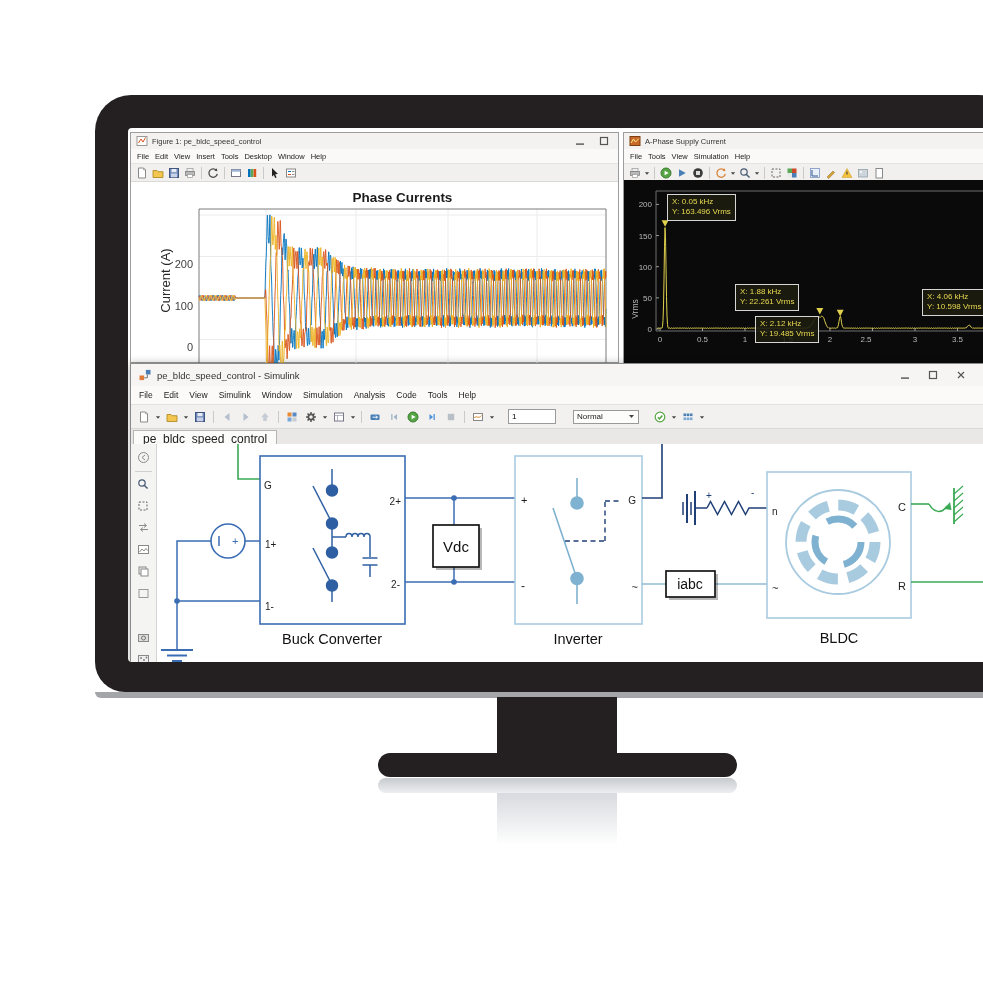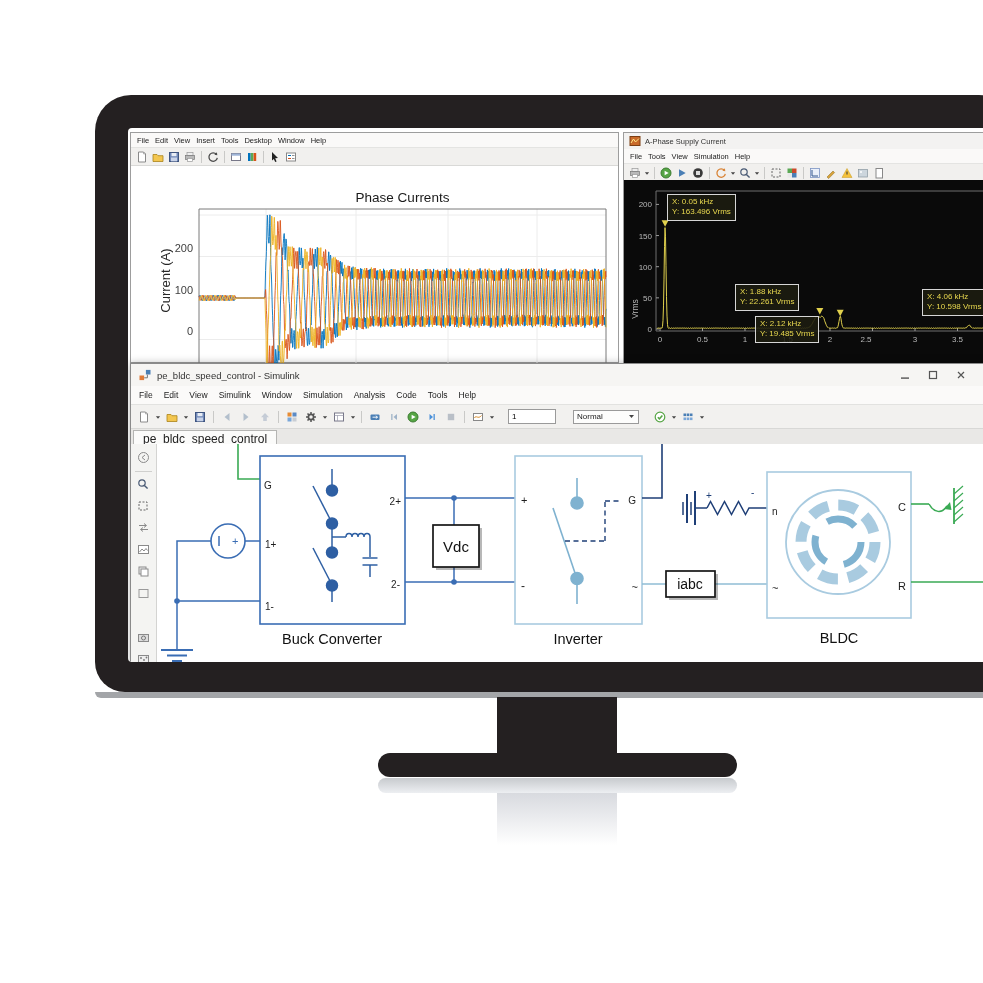--- a/index.html
+++ b/index.html
@@ -26,21 +26,21 @@
   .tlbar{height:17px;background:#f1f0ee;border-bottom:1px solid #d9d9d7;display:flex;
     align-items:center;gap:2px;padding:0 4px}
   .tbi{display:inline-flex;width:14px;height:13px;align-items:center;justify-content:center}
   .tsep{width:1px;height:12px;background:#c9c9c7;margin:0 2px}
   .caret{display:inline-flex;width:6px;align-items:center}
   .winbtns{position:absolute;top:2px;display:flex;gap:12px;align-items:center}
   .winbtn{display:inline-flex;width:12px;height:12px;align-items:center;justify-content:center}
   
   #figure-window{left:2px;top:4px;width:489px;height:231px}
   #fig-plot-title{left:68px;top:57px;width:407px;text-align:center;font-size:13.5px;
-    font-weight:normal;color:#1a1a1a}
+    font-weight:bold;color:#1a1a1a}
   #fig-ylabel{left:10px;top:120px;width:120px;font-size:13px;color:#262626;
     transform:rotate(-90deg);transform-origin:center;text-align:center;left:-26px;top:140px}
   .fig-tick{position:absolute;width:34px;text-align:right;font-size:11px;color:#404040}
   
   #spectrum-window{left:495px;top:4px;width:392px;height:231px}
   #spec-canvas{left:0;top:47px;width:392px;height:184px;background:#0a0a0a;overflow:hidden}
   .spec-ytick{position:absolute;width:26px;text-align:right;font-size:8px;color:#b8b8b8}
   .spec-xtick{position:absolute;width:24px;text-align:center;font-size:8px;color:#b8b8b8}
   #spec-ylabel{position:absolute;left:-9px;top:124px;width:40px;text-align:center;font-size:8.5px;
     color:#b8b8b8;transform:rotate(-90deg)}
@@ -79,20 +79,41 @@
 <div class="abs" id="monitor-bezel"></div>
 <div class="abs" id="monitor-edge"></div>
 <div class="abs" id="stand-neck"></div>
 <div class="abs" id="stand-base"></div>
 <div class="abs" id="base-reflection"></div>
 <div class="abs" id="neck-reflection"></div>
 
 <div class="abs" id="screen">
 
   <div class="win" id="figure-window">
+    <div class="tbar">
+      <span class="winbtn">
+          <svg width="12" height="12" viewBox="0 0 12 12">
+            <rect x="1" y="1.5" width="10" height="9" fill="#fff" stroke="#999"></rect>
+            <path d="M2.5,8L5,4l2,3l2.5-4.5" stroke="#d95319" fill="none"></path>
+          </svg>
+        </span>
+      <span>Figure 1: pe_bldc_speed_control</span>
+      <span class="winbtns" style="left:443px">
+          <span class="winbtn">
+            <svg width="10" height="10" viewBox="0 0 10 10">
+              <rect x="1" y="7.4" width="8" height="1.4" fill="#555"></rect>
+            </svg>
+          </span>
+          <span class="winbtn">
+            <svg width="10" height="10" viewBox="0 0 10 10">
+              <rect x="1.5" y="1.5" width="7" height="7" fill="none" stroke="#555" stroke-width="1.2"></rect>
+            </svg>
+          </span>
+        </span>
+    </div>
     <div class="mbar">
         <span class="mi">File</span>
         <span class="mi">Edit</span>
         <span class="mi">View</span>
         <span class="mi">Insert</span>
         <span class="mi">Tools</span>
         <span class="mi">Desktop</span>
         <span class="mi">Window</span>
         <span class="mi">Help</span>
       </div>

